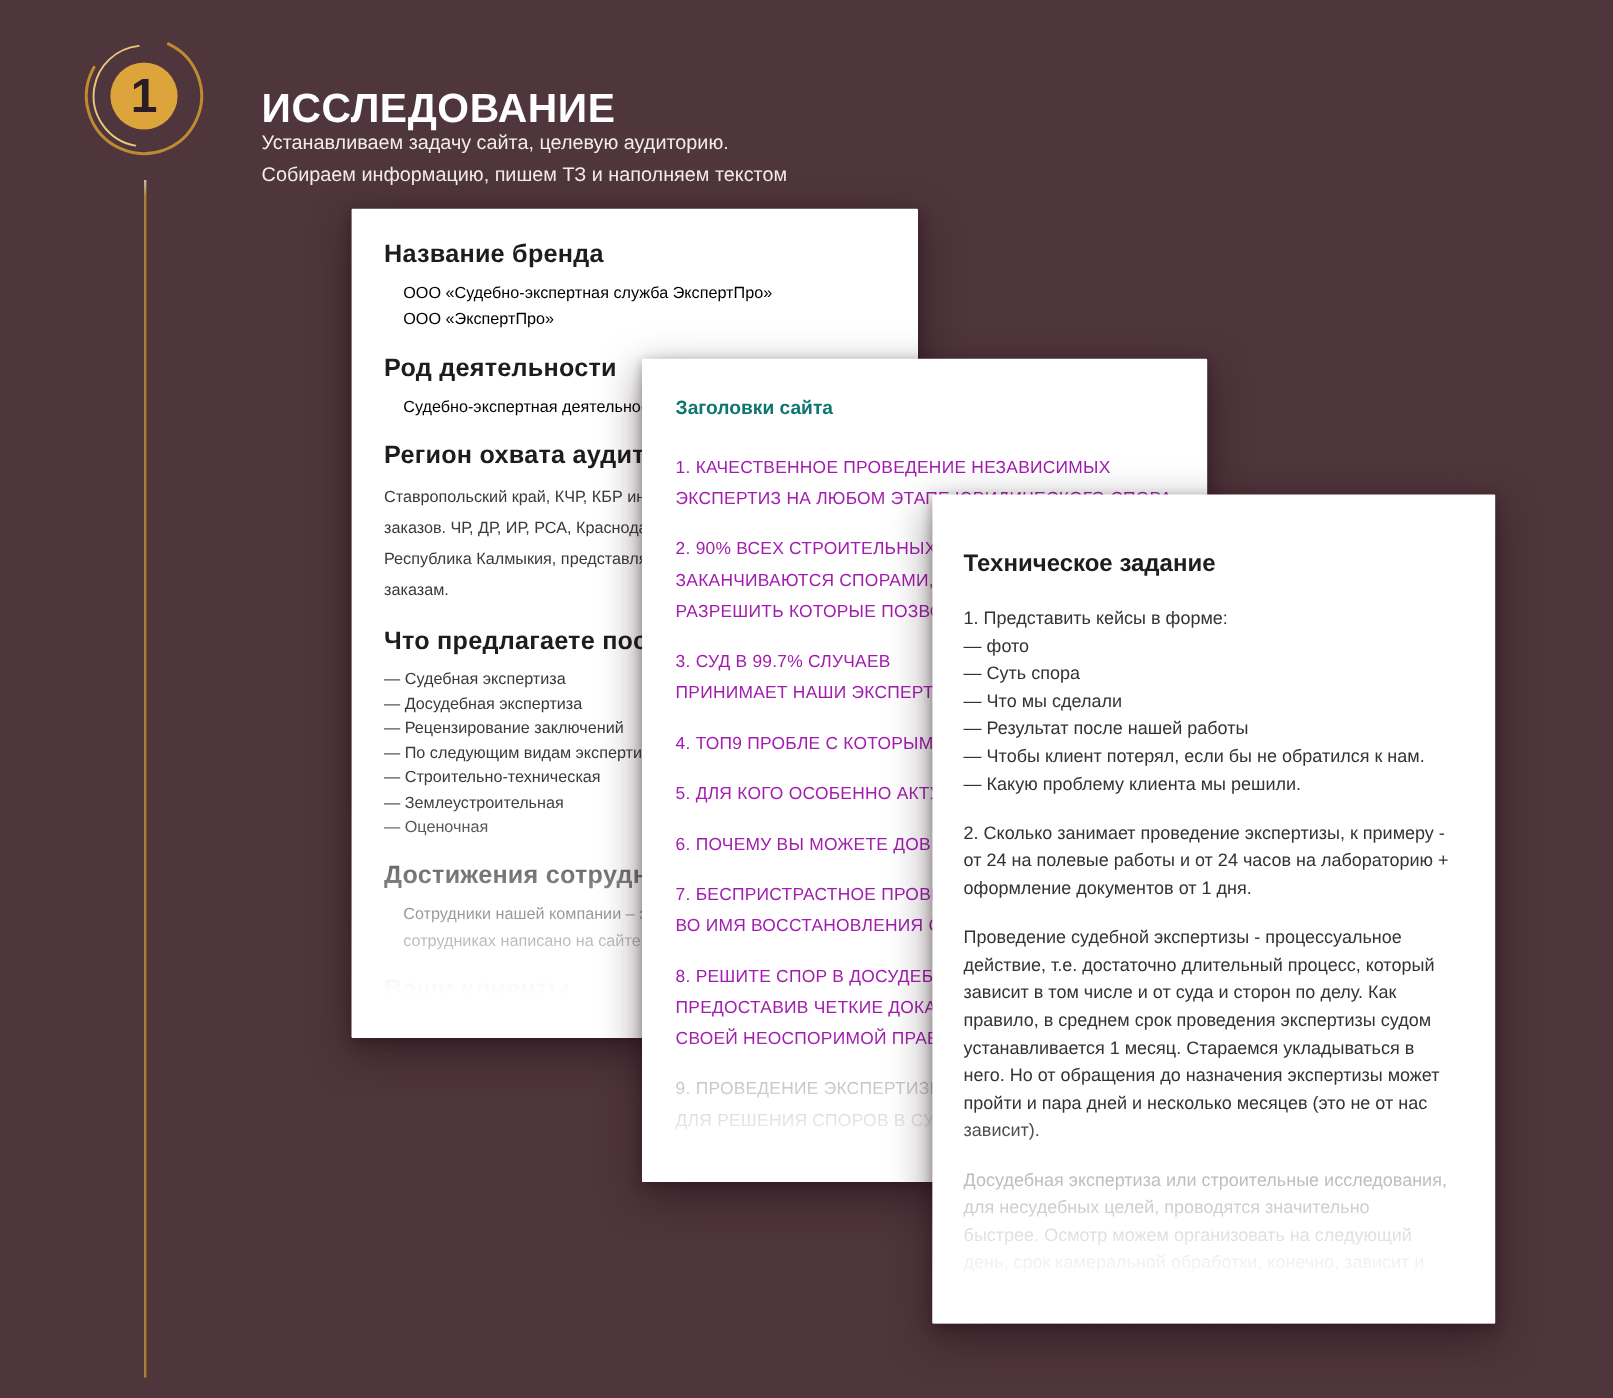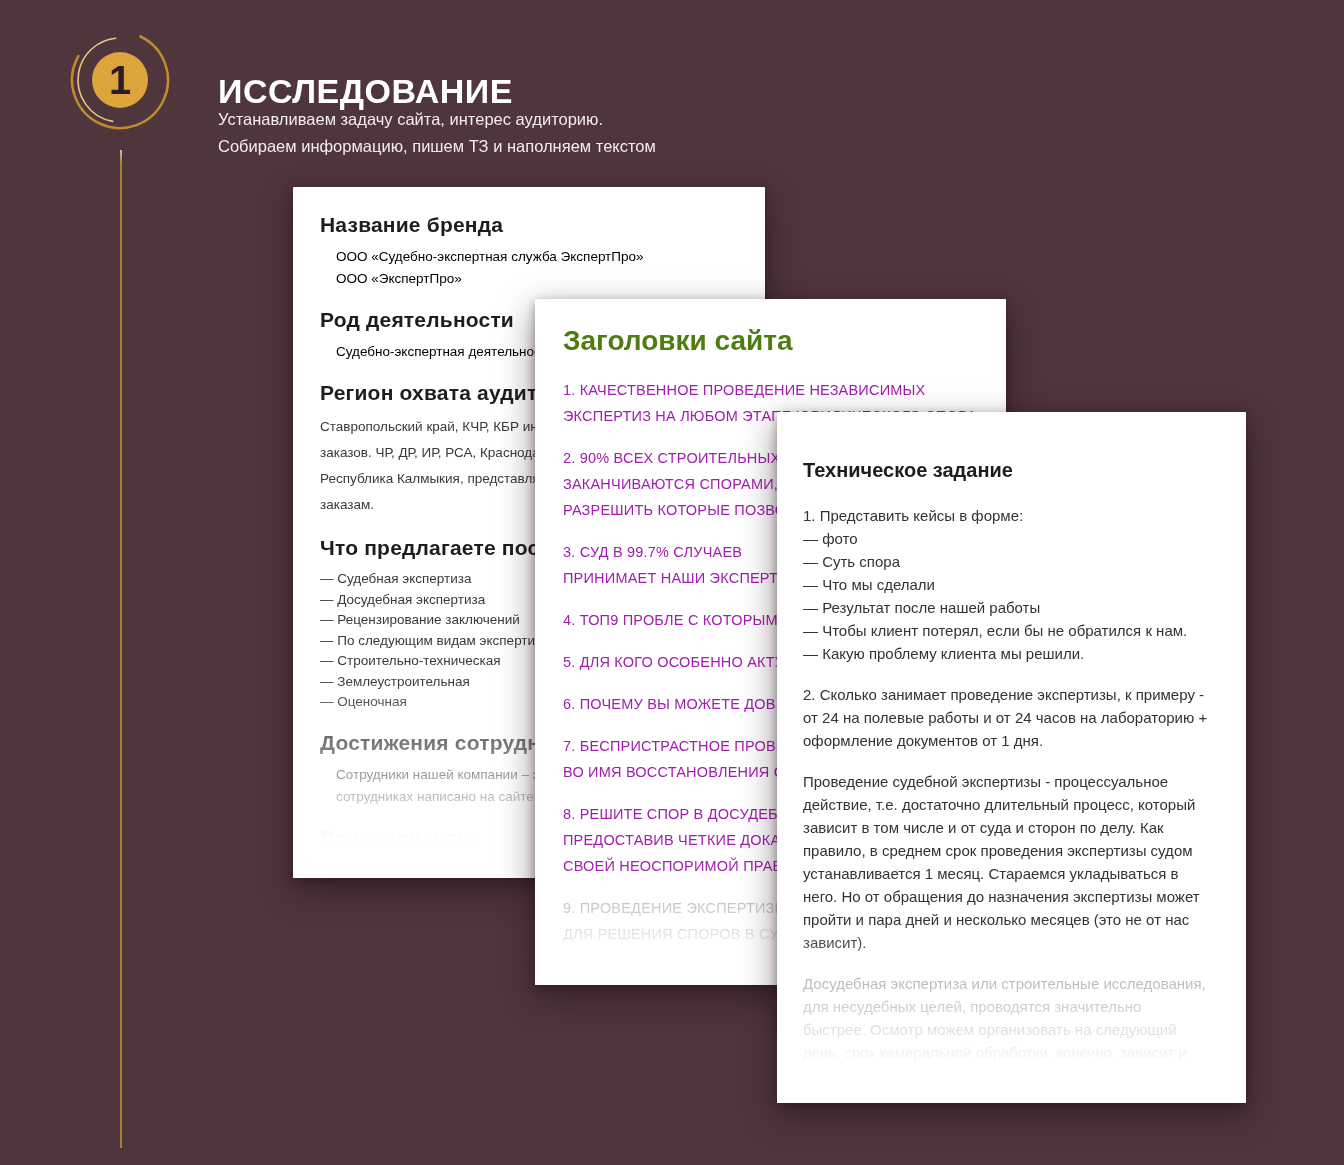--- a/index.html
+++ b/index.html
@@ -26,21 +26,21 @@
   }
   .subtitle{
     position:absolute;left:218px;top:106px;
     font-size:16.5px;line-height:1.65;color:#f3ecee;white-space:pre-line;
   }
   
   .card{
     position:absolute;background:#ffffff;border-radius:1px;overflow:hidden;
     box-shadow:0 12px 34px rgba(32,14,20,.5),0 3px 10px rgba(32,14,20,.35);
   }
-  .card1{left:293px;top:187px;width:472px;height:691px;z-index:1;}
+  .card1{left:293px;top:174px;width:472px;height:691px;z-index:1;}
   .card2{left:535px;top:299px;width:471px;height:686px;z-index:2;}
   .card3{left:777px;top:412px;width:469px;height:691px;z-index:3;}
   .fade{
     position:absolute;left:0;right:0;bottom:0;pointer-events:none;
     background:linear-gradient(to bottom,rgba(255,255,255,0) 0%,#ffffff 82%);
   }
   .card1 .fade{height:200px;}
   .card2 .fade{height:120px;}
   .card3 .fade{height:180px;}
   .ws{white-space:pre-line;}
@@ -51,21 +51,21 @@
     letter-spacing:.2px;
   }
   .card1 h3.first{margin-top:0;}
   .card1 .body{font-size:13.5px;line-height:22px;color:#000000;margin:0 0 6px 16px;}
   .card1 .para{font-size:13.5px;line-height:26px;color:#3a3a3a;margin:0 0 2px 0;}
   .card1 .list{font-size:13.5px;line-height:20.5px;color:#3a3a3a;margin:0 0 8px 0;}
   .card1 h3.gray{color:#8f8f8f;}
   .card1 .list.gray{color:#9b9b9b;line-height:22.5px;}
   
   .card2 .inner{padding:30px 8px 0 28px;}
-  .card2 h3{margin:0 0 24px 0;font-size:28px;line-height:24px;color:#4d7c0f;}
+  .card2 h3{margin:0 0 24px 0;font-size:16px;line-height:24px;color:#0f766e;}
   .card2 .item{
     font-size:14.5px;line-height:26px;color:#a21caf;margin:0 0 16px 0;
     letter-spacing:.2px;
   }
   .card2 .item.gray{color:#a3a3a3;}
   .card2 .item.lighter{color:#cfcfcf;}
   
   .card3 .inner{padding:46px 12px 0 26px;}
   .card3 h3{margin:0 0 22px 0;font-size:20px;line-height:24px;color:#1d1d1d;}
   .card3 .para{font-size:15px;line-height:23px;color:#333333;margin:0 0 18px 0;}
@@ -81,21 +81,21 @@
       <circle cx="56" cy="56" r="48" fill="none" stroke="#c08a2e" stroke-width="2.5" stroke-dasharray="230 72" stroke-linecap="round" transform="rotate(-65 56 56)"></circle>
       <circle cx="56" cy="56" r="42" fill="none" stroke="#e9c87e" stroke-width="1.6" stroke-dasharray="120 144" stroke-linecap="round" transform="rotate(100 56 56)"></circle>
       <circle cx="56" cy="56" r="28" fill="#dda43c"></circle>
     </svg>
     <div class="num">1</div>
   </div>
 
   <div class="vline"></div>
 
   <div class="title">ИССЛЕДОВАНИЕ</div>
-  <div class="subtitle ws">Устанавливаем задачу сайта, интерес аудиторию.
+  <div class="subtitle ws">Устанавливаем задачу сайта, целевую аудиторию.
 Собираем информацию, пишем ТЗ и наполняем текстом</div>
 
   <div class="card card1">
     <div class="inner">
       <h3 class="first">Название бренда</h3>
       <div class="body ws">ООО «Судебно-экспертная служба ЭкспертПро»
 ООО «ЭкспертПро»</div>
 
       <h3>Род деятельности</h3>
       <div class="body ws">Судебно-экспертная деятельность</div>

